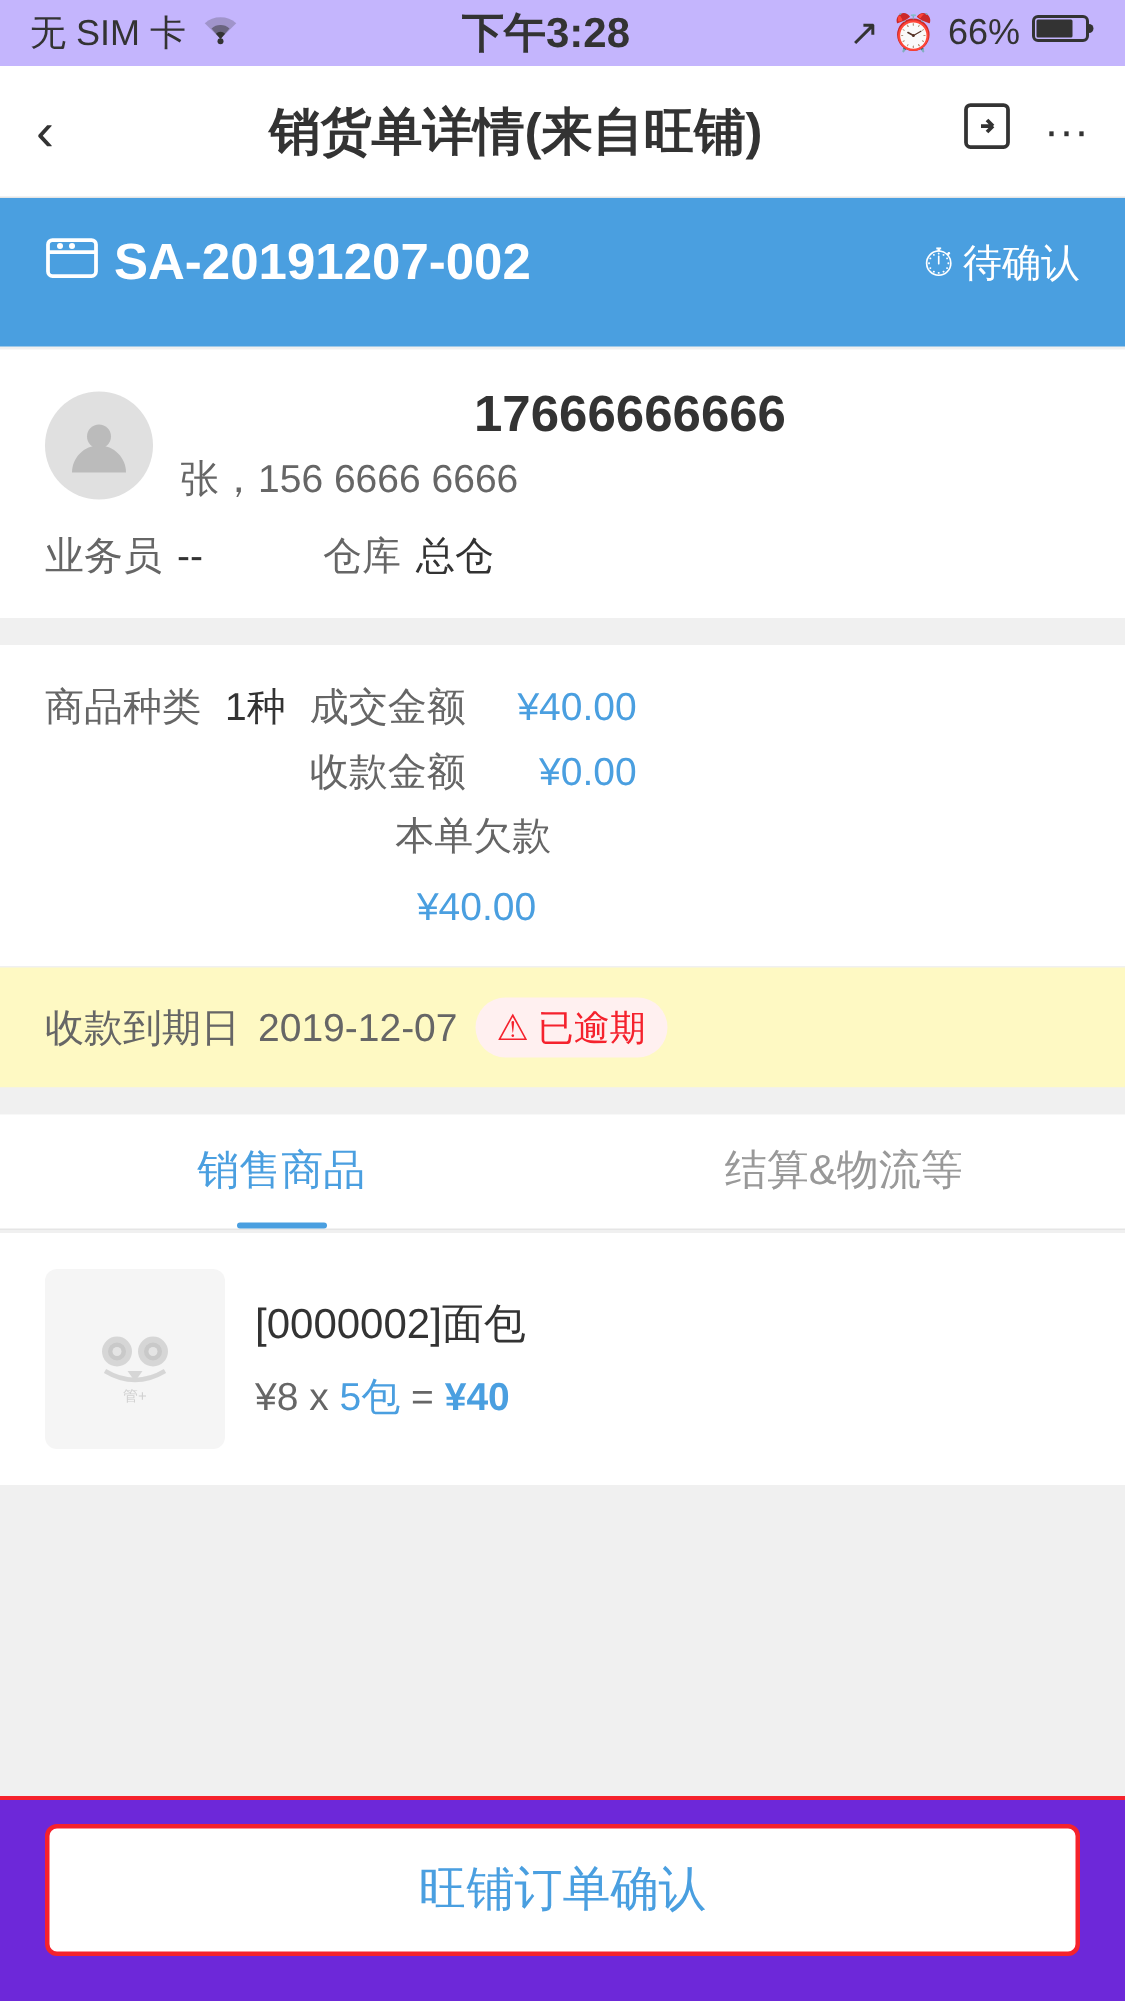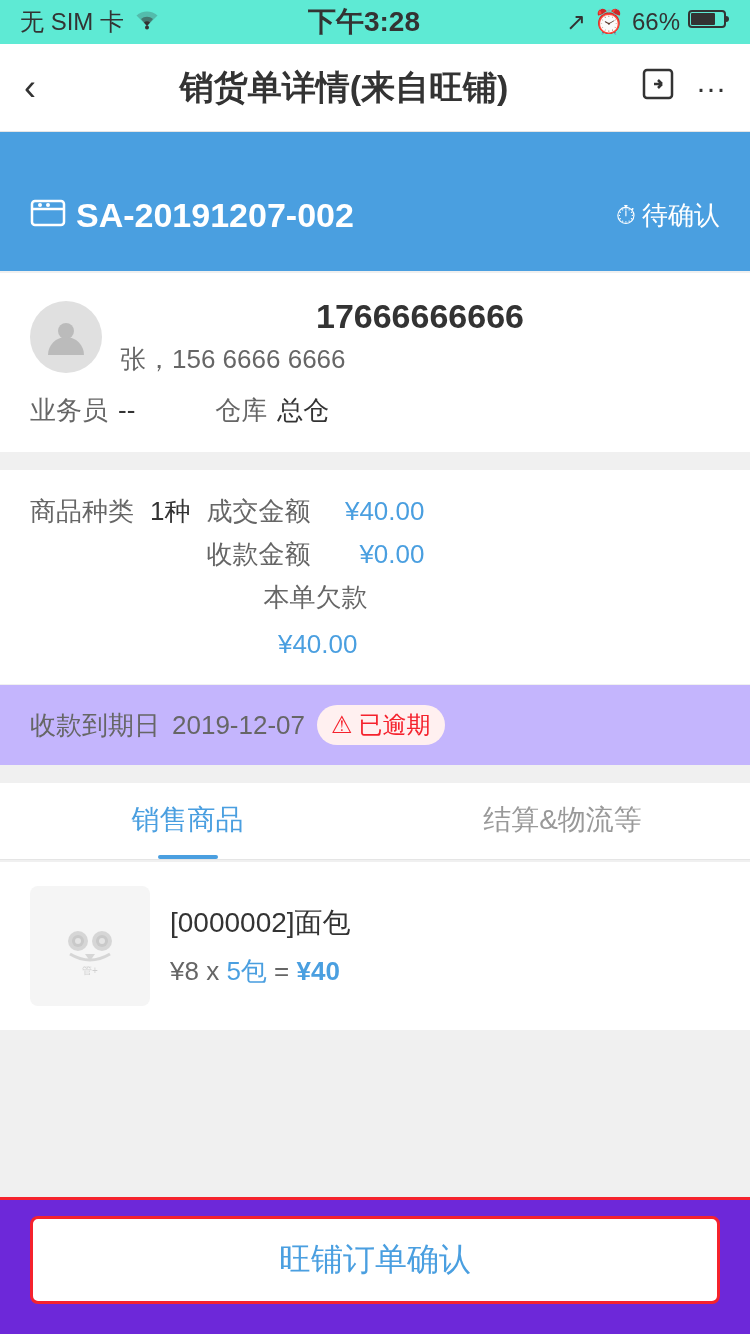--- a/index.html
+++ b/index.html
@@ -9,21 +9,21 @@
       min-height: 1334px;
       font-family: -apple-system, "PingFang SC", "Helvetica Neue", sans-serif;
       background: #f0f0f0;
       font-size: 28px;
       color: #333;
     }
 
     
     .status-bar {
       height: 44px;
-      background: #5eead4;
+      background: #c4b5fd;
       display: flex;
       align-items: center;
       justify-content: space-between;
       padding: 0 20px;
       font-size: 24px;
       font-weight: 500;
     }
     .status-left { display: flex; align-items: center; gap: 8px; }
     .status-center { font-size: 28px; font-weight: 600; }
     .status-right { display: flex; align-items: center; gap: 8px; font-size: 24px; }
@@ -66,21 +66,20 @@
     .header-card {
       background: #4a9fe0;
       padding: 24px 30px;
       margin-top: 0;
     }
     .header-top {
       display: flex;
       align-items: center;
       justify-content: space-between;
       margin-bottom: 12px;
-      margin-top: 40px;
     }
     .order-id {
       font-size: 34px;
       font-weight: 700;
       color: #fff;
       display: flex;
       align-items: center;
       gap: 10px;
     }
     .order-status {
@@ -175,21 +174,21 @@
       gap: 14px;
       margin-bottom: 8px;
       font-size: 26px;
     }
     .summary-line:last-child { margin-bottom: 0; flex-direction: column; }
     .amount-label { color: #666; margin-left: 16px; }
     .amount-value { color: #4a9fe0; min-width: 100px; text-align: right; }
 
     
     .due-section {
-      background: #c4b5fd;
+      background: #fef9c3;
       padding: 20px 30px;
       font-size: 26px;
       color: #666;
       display: flex;
       align-items: center;
       gap: 12px;
     }
     .overdue-badge {
       background: #fff0f0;
       color: #f5222d;

